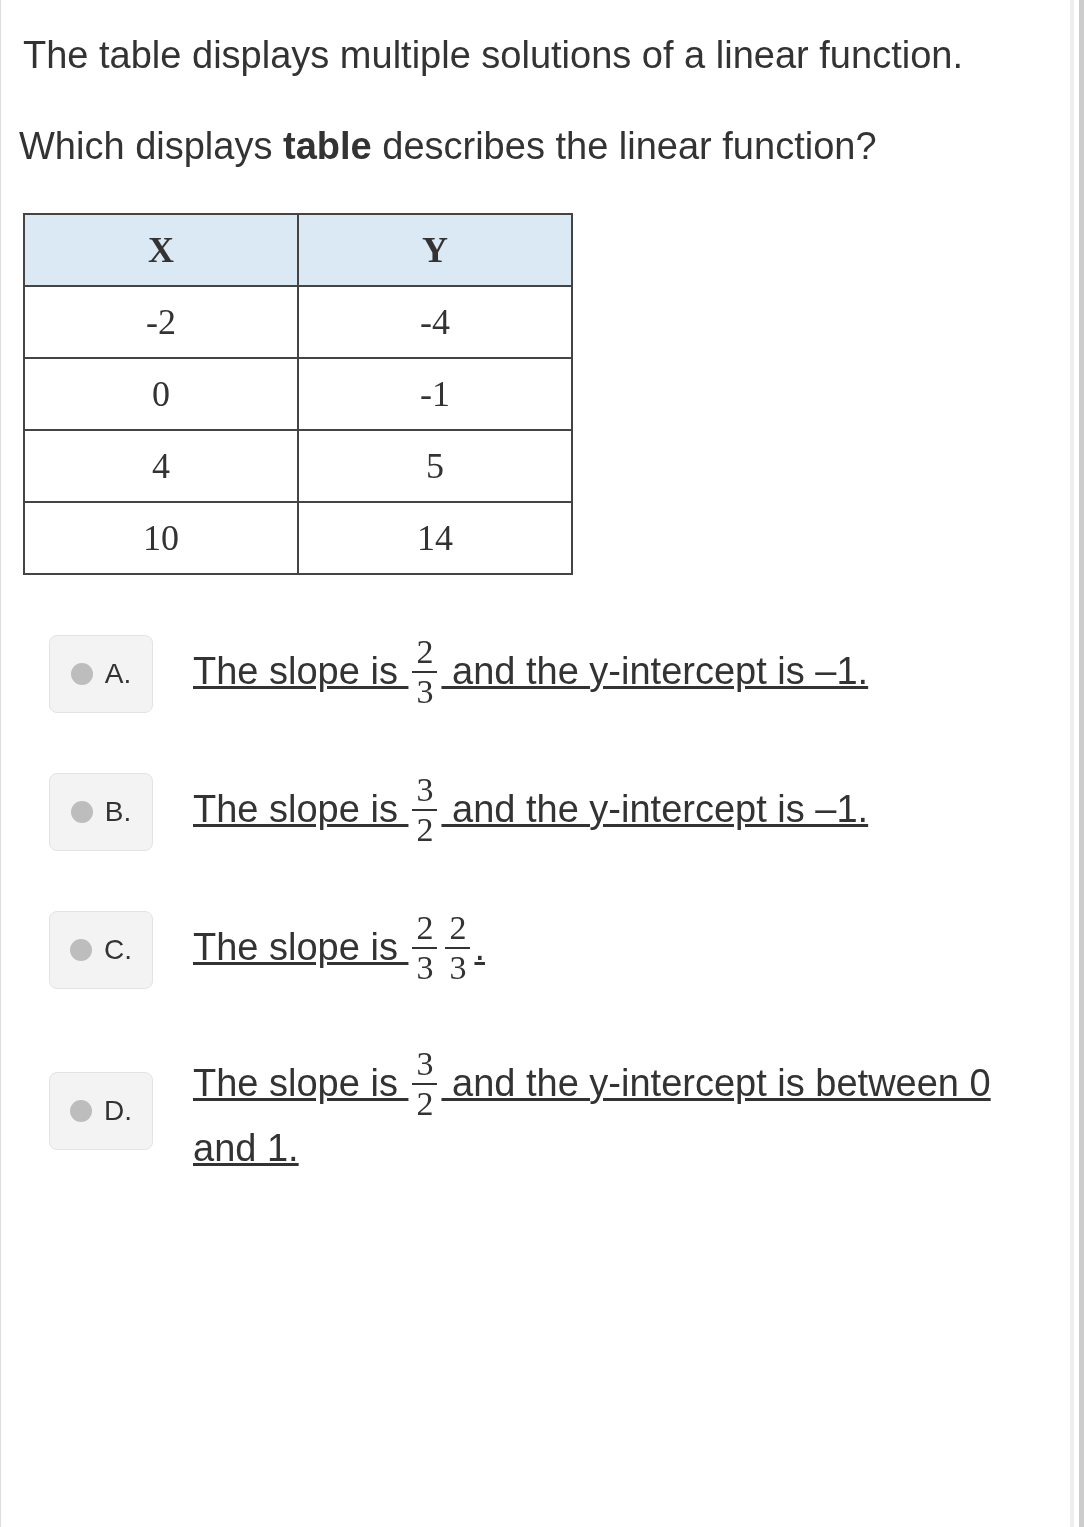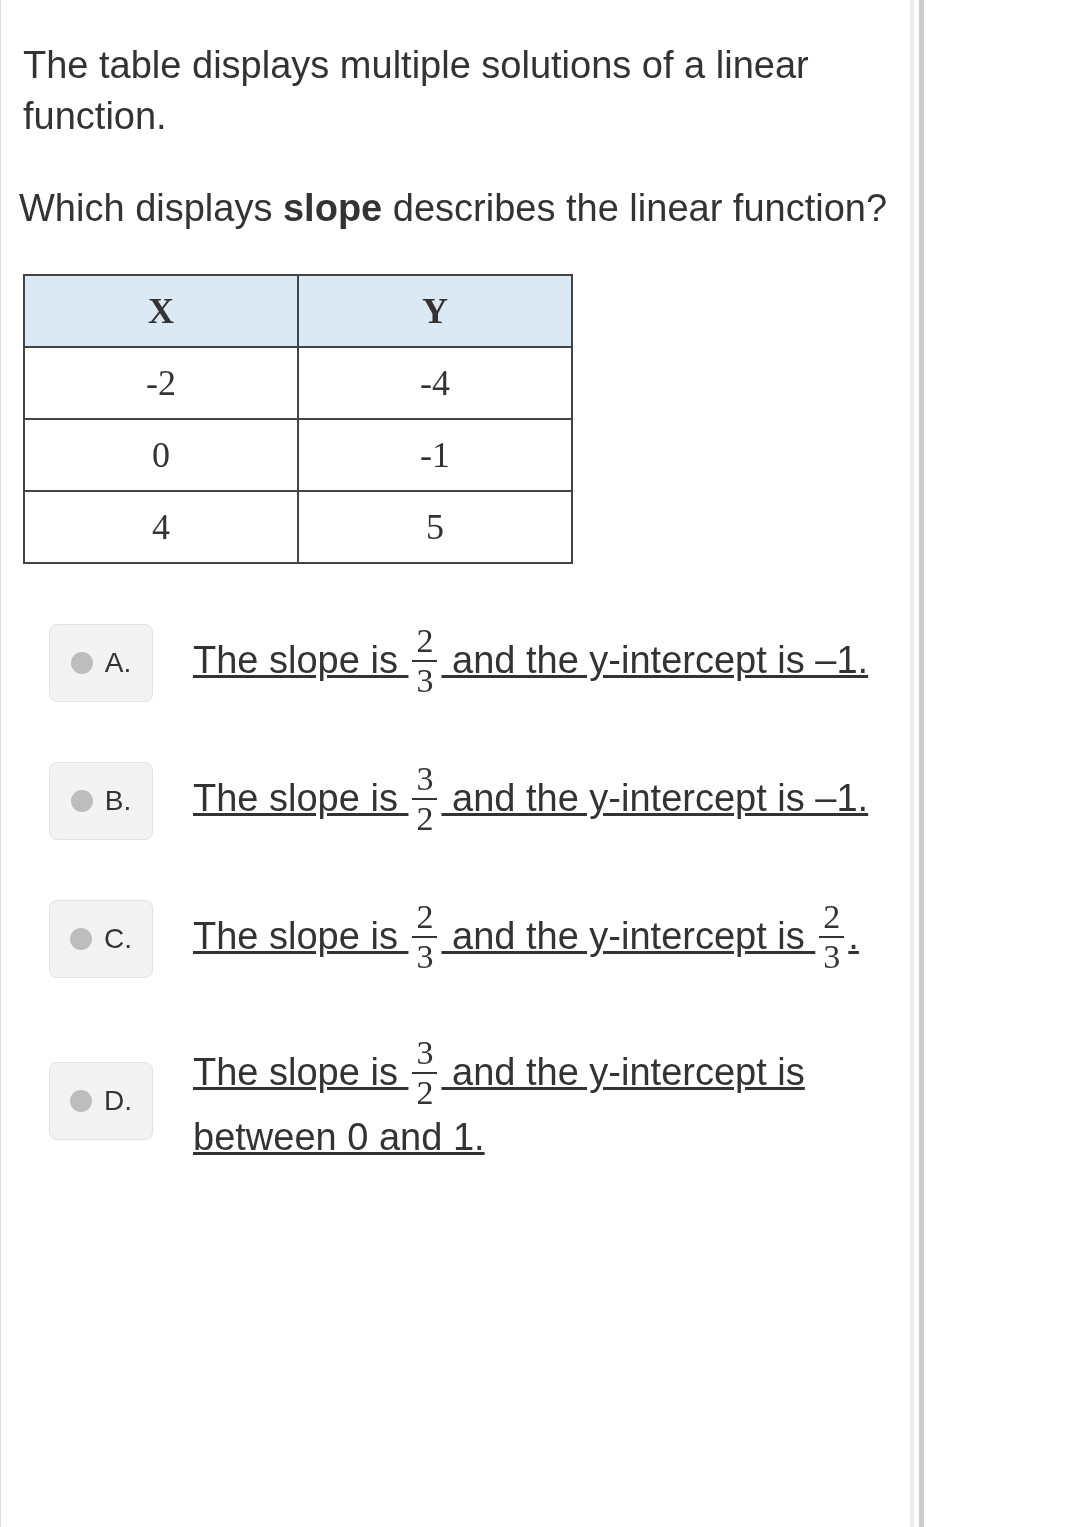--- a/index.html
+++ b/index.html
@@ -3,23 +3,23 @@
 <meta charset="utf-8">
 <style>
   * { box-sizing: border-box; }
   html, body {
     margin: 0; padding: 0;
     font-family: Arial, Helvetica, sans-serif;
     background: #fff;
     color: #333;
   }
   .page {
-    width: 924px;
+    width: 1084px;
     min-height: 1527px;
-    padding: 40px 22px 30px 22px;
+    padding: 30px 22px 30px 22px;
     border-left: 1px solid #ddd;
     border-right: 5px solid #ccc;
     position: relative;
   }
   .vstripe {
     position: absolute;
     top:0; bottom:0;
     right:5px;
     width:4px;
     background:#eee;
@@ -118,21 +118,21 @@
 </style>
 </head>
 <body>
 
 <div class="page">
   <div class="vstripe"></div>
 
   <div class="intro">The table displays multiple solutions of a linear function.</div>
 
   <div class="question">
-    <span>Which displays </span><b>slope</b><span> describes the linear function?</span>
+    <span>Which displays </span><b>table</b><span> describes the linear function?</span>
   </div>
 
   <table class="data">
     <thead>
       <tr>
         <th>X</th>
         <th>Y</th>
       </tr>
     </thead>
     <tbody>
@@ -141,20 +141,24 @@
         <td>-4</td>
       </tr>
       <tr>
         <td>0</td>
         <td>-1</td>
       </tr>
       <tr>
         <td>4</td>
         <td>5</td>
       </tr>
+      <tr>
+        <td>10</td>
+        <td>14</td>
+      </tr>
     </tbody>
   </table>
 
   <div class="choices">
 
     <div class="choice">
       <div class="choice-btn">
         <span class="radio-dot"></span>
         <span class="choice-letter">A.</span>
       </div>
@@ -172,21 +176,21 @@
         <span>The slope is </span><span class="frac"><span class="num">3</span><span class="bar"></span><span class="den">2</span></span><span> and the y-intercept is –1.</span>
       </div>
     </div>
 
     <div class="choice">
       <div class="choice-btn">
         <span class="radio-dot"></span>
         <span class="choice-letter">C.</span>
       </div>
       <div class="choice-text">
-        <span>The slope is </span><span class="frac"><span class="num">2</span><span class="bar"></span><span class="den">3</span></span><span> and the y-intercept is </span><span class="frac"><span class="num">2</span><span class="bar"></span><span class="den">3</span></span><span>.</span>
+        <span>The slope is </span><span class="frac"><span class="num">2</span><span class="bar"></span><span class="den">3</span></span><span class="frac"><span class="num">2</span><span class="bar"></span><span class="den">3</span></span><span>.</span>
       </div>
     </div>
 
     <div class="choice">
       <div class="choice-btn">
         <span class="radio-dot"></span>
         <span class="choice-letter">D.</span>
       </div>
       <div class="choice-text">
         <span>The slope is </span><span class="frac"><span class="num">3</span><span class="bar"></span><span class="den">2</span></span><span> and the y-intercept is between 0 and 1.</span>

